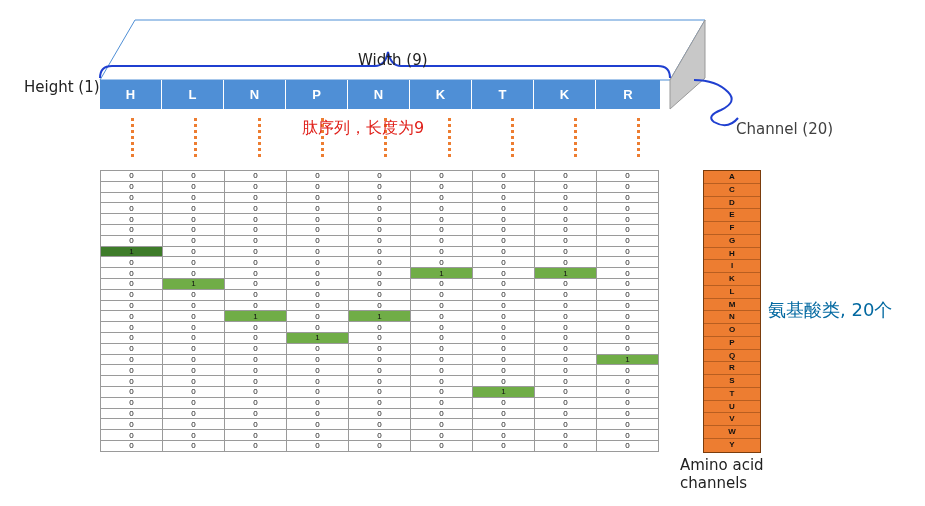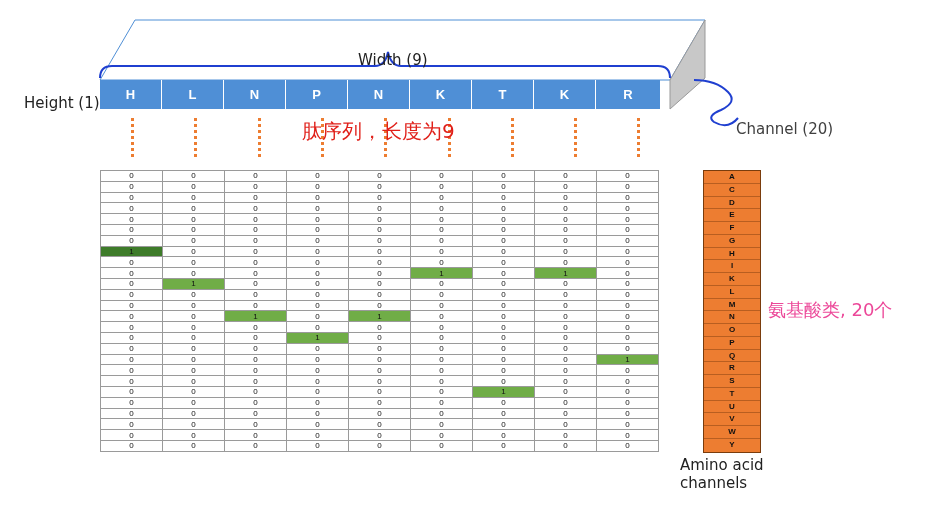--- a/index.html
+++ b/index.html
@@ -1,22 +1,22 @@
 <!DOCTYPE html>
 <html><head>
 <meta charset="utf-8">
 <style>
   html, body { margin:0; padding:0; background:#ffffff; }
   body { width:925px; height:506px; position:relative; overflow:hidden; font-family:"Liberation Sans", sans-serif; }
   .abs { position:absolute; }
   #width-label { left:358px; top:28px; font-size:15px; color:#222; font-family:"DejaVu Sans", sans-serif;margin-top:23px; }
-  #height-label { left:24px; top:94px; font-size:15px; color:#222; font-family:"DejaVu Sans", sans-serif; }
+  #height-label { left:24px; top:78px; font-size:15px; color:#222; font-family:"DejaVu Sans", sans-serif; }
   #channel-label { left:736px; top:120px; font-size:15px; color:#404040; font-family:"DejaVu Sans", sans-serif; }
-  #seq-note { left:302px; top:118px; font-size:20px; color:#e0201a; font-family:"DejaVu Sans", sans-serif; }
-  #aa-note { left:768px; top:298px; font-size:18px; color:#ec4899; font-family:"DejaVu Sans", sans-serif; }
+  #seq-note { left:302px; top:118px; font-size:16px; color:#e0201a; font-family:"DejaVu Sans", sans-serif; }
+  #aa-note { left:768px; top:298px; font-size:18px; color:#0369a1; font-family:"DejaVu Sans", sans-serif; }
   #aa-caption { left:680px; top:456px; width:100px; font-size:15px; line-height:18px; color:#222; font-family:"DejaVu Sans", sans-serif; }
   #seq-bar { left:100px; top:80px; height:29px; display:flex; }
   .seq-cell { width:62px; height:29px; background:#4f8fd6; border-right:1px solid #ffffff; box-sizing:border-box; color:#fff; font-weight:bold; font-size:13px; display:flex; align-items:center; justify-content:center; }
   .seq-cell:last-child { border-right:none; width:64px; }
   #grid { left:100px; top:170px; border-collapse:collapse; }
   #grid td { width:61px; height:9.8px; border:1px solid #9a9a9a; font-size:8px; text-align:center; padding:0; line-height:9px; color:#111; }
   #grid td.on { background:#70ad47; }
   #grid td.on-dark { background:#3e7c2a; }
   #aa-col { left:703px; top:170px; width:58px; border:1px solid #7a3c0c; box-sizing:border-box; }
   .aa-cell { height:12.75px; background:#ed7d31; border-bottom:1px solid #b85e20; box-sizing:border-box; font-size:8px; font-weight:bold; color:#111; text-align:center; line-height:12px; }

